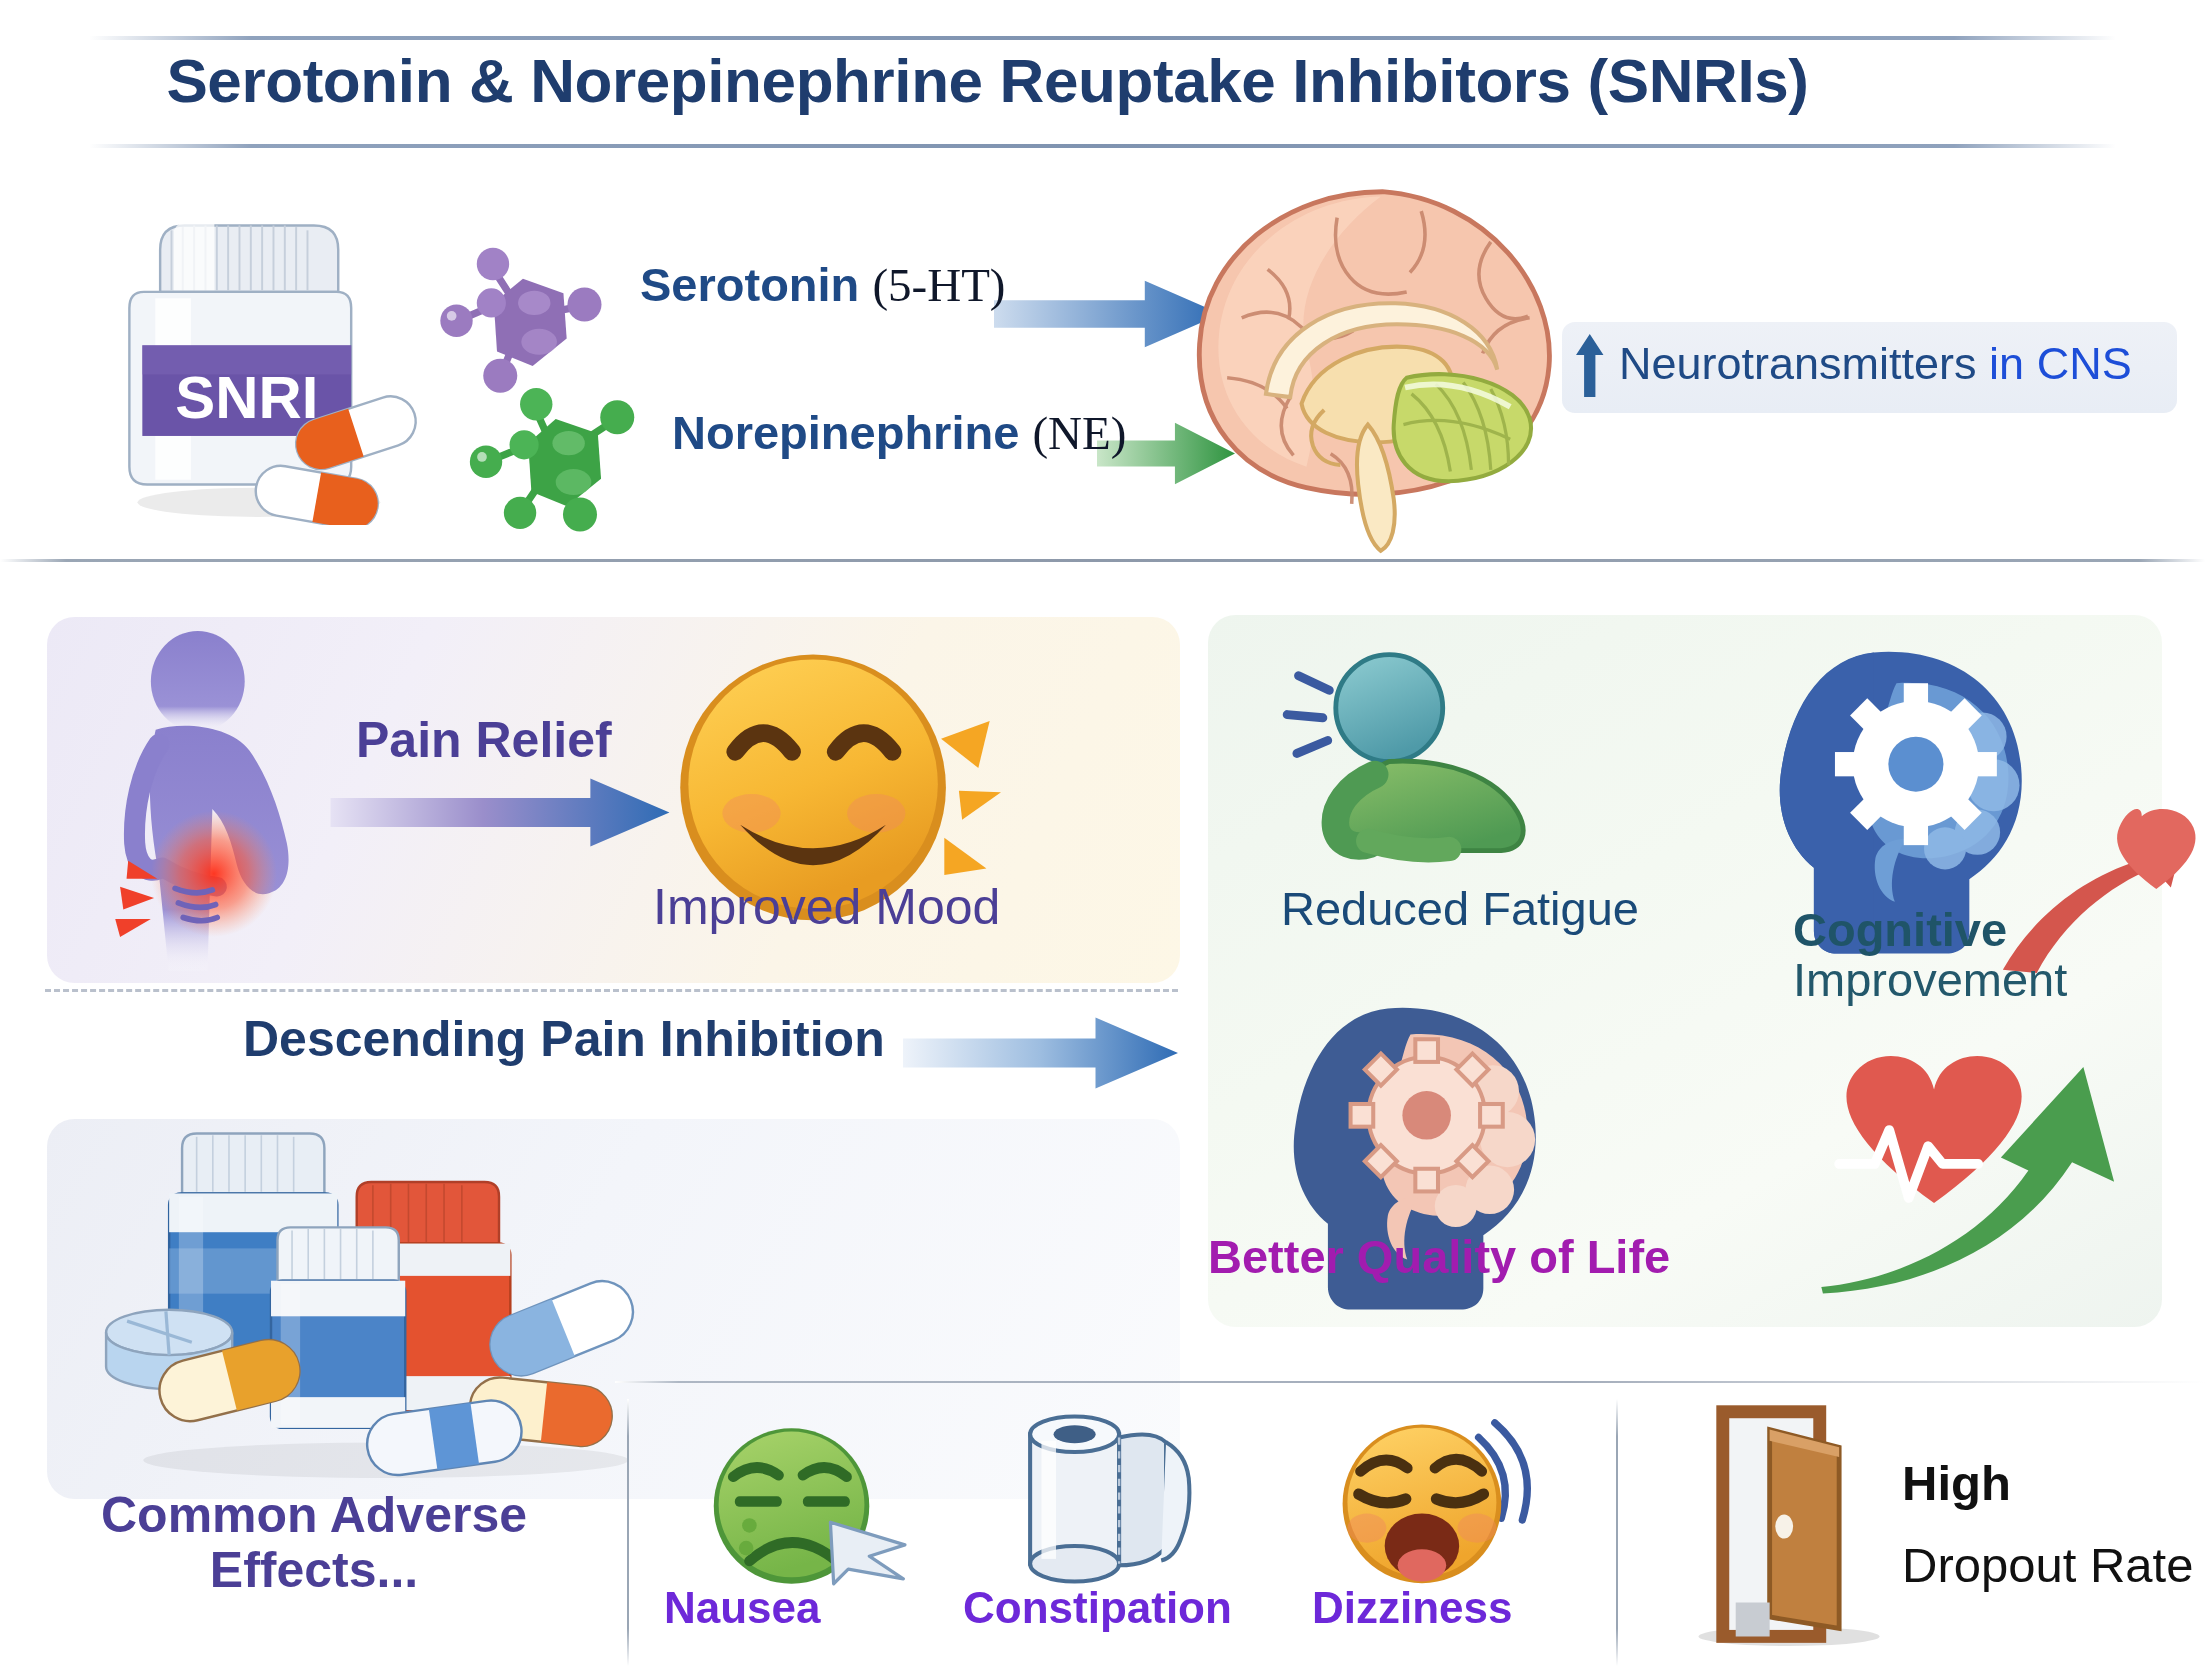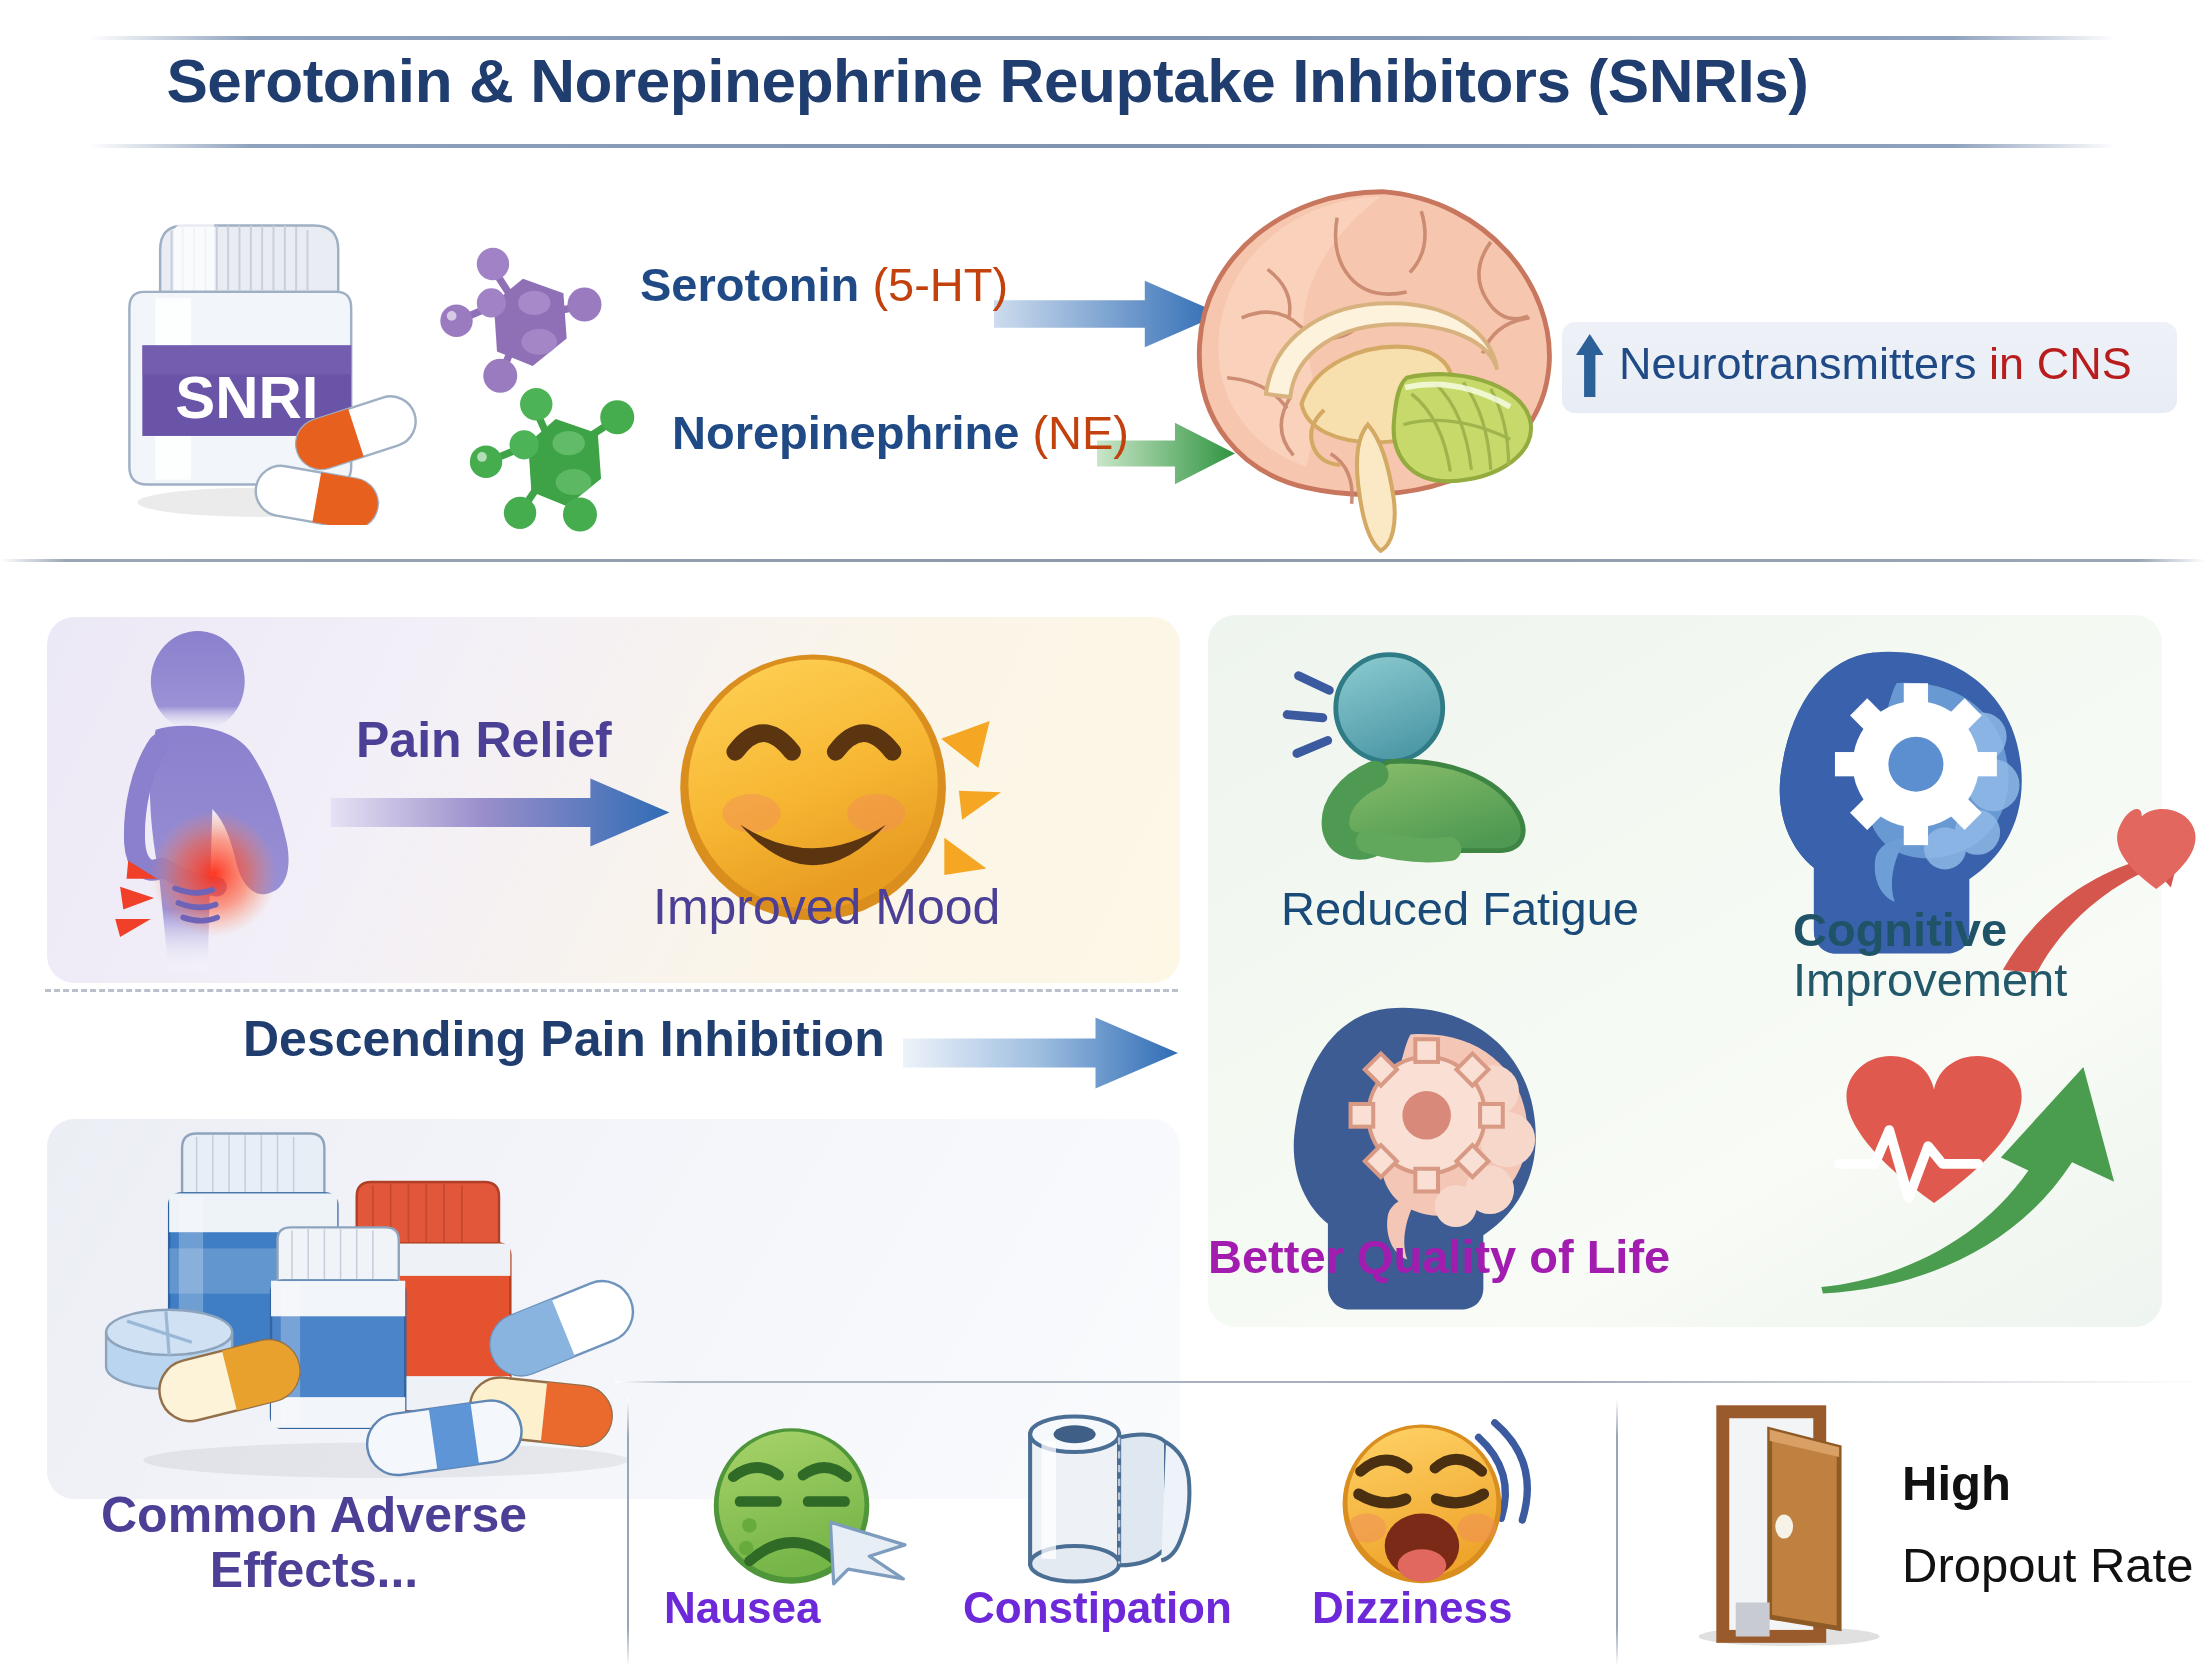--- a/index.html
+++ b/index.html
@@ -30,25 +30,25 @@
   
   #panel-pain{left:47px;top:617px;width:1133px;height:366px;border-radius:27.5px;
     background:linear-gradient(115deg,#ece9f6 0%,#f2eff8 30%,#fbf5e8 68%,#fdf7e6 100%);}
   #panel-meds{left:47px;top:1119px;width:1133px;height:380px;border-radius:27.5px;
     background:linear-gradient(120deg,#eceef5 0%,#f3f5fa 45%,#fafbfd 100%);}
   #panel-benefits{left:1208px;top:615px;width:954px;height:712px;border-radius:27.5px;
     background:linear-gradient(150deg,#eef5ee 0%,#f4f9f2 40%,#f8fbf6 70%,#eef4ef 100%);}
 
   
   .nt-label{font-size:47px;font-weight:bold;color:#1f4a86;white-space:nowrap;}
-  .nt-label .abbr{font-weight:normal;color:#c2410c;}
+  .nt-label .abbr{font-weight:normal;color:#0f172a;font-family:Liberation Serif, serif;}
   #cns-chip{left:1562px;top:322px;width:615px;height:91px;border-radius:13px;
     background:linear-gradient(180deg,#eef1f7 0%,#e8edf5 100%);}
   #cns-text{left:1619px;top:338px;font-size:45px;color:#1f4a86;white-space:nowrap;}
-  #cns-text .dim{color:#b91c1c;}
+  #cns-text .dim{color:#1d4ed8;}
   #cns-uparrow{left:1576px;top:334px;width:27.5px;height:63px;}
 
   
   #pain-relief-label{left:356px;top:711px;font-size:50px;font-weight:bold;color:#4b3f96;}
   #improved-mood-label{left:653px;top:878px;font-size:50px;color:#4b3f96;}
   #dpi-label{left:243px;top:1010px;font-size:50px;font-weight:bold;color:#1f3d6e;white-space:nowrap;}
 
   
   #lbl-reduced-fatigue{left:1281px;top:881px;font-size:47px;font-weight:normal;color:#1a4a78;}
   #lbl-cognitive{left:1793px;top:905px;font-size:47px;font-weight:bold;color:#1f5468;line-height:1.06;}

